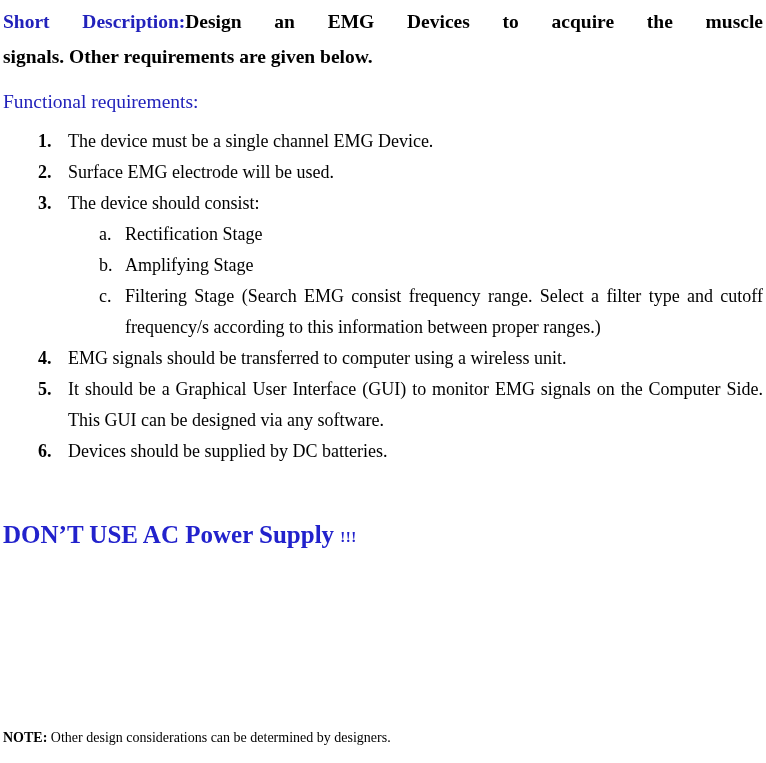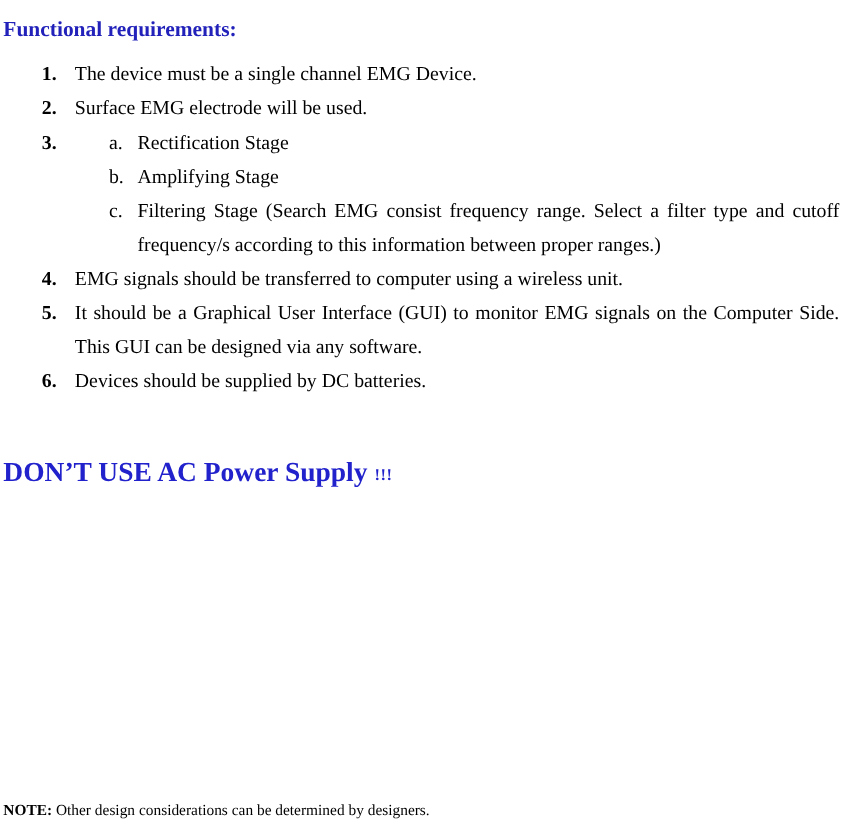--- a/index.html
+++ b/index.html
@@ -44,21 +44,21 @@
     text-align-last: justify;
   }
   .short-desc .line2 {
     display: block;
     text-align: left;
   }
 
   
   .section-heading {
     font-size: 19.5px;
-    font-weight: bold;
+    font-weight: normal;
     color: #2222bb;
     margin: 14px 0 0 0;
     line-height: 28px;
   }
 
   
   ol.req-list {
     list-style: none;
     margin: 10px 0 0 0;
     padding: 0;
@@ -141,37 +141,42 @@
   }
   .note .note-label {
     font-weight: bold;
   }
 </style>
 </head>
 <body>
 
 <div class="page">
 
+  <p class="short-desc">
+    <span class="line1"><span class="lead">Short Description:</span><span>Design an EMG Devices to acquire the muscle</span></span>
+    <span class="line2">signals. Other requirements are given below.</span>
+  </p>
 
   <h2 class="section-heading">Functional requirements:</h2>
 
   <ol class="req-list">
 
     <li>
       <span class="marker">1.</span>
       <span class="body">The device must be a single channel EMG Device.</span>
     </li>
 
     <li>
       <span class="marker">2.</span>
       <span class="body">Surface EMG electrode will be used.</span>
     </li>
 
     <li>
       <span class="marker">3.</span>
+      <span class="body">The device should consist:</span>
 
       <ol class="sub-list">
         <li>
           <span class="marker">a.</span>
           <span class="body">Rectification Stage</span>
         </li>
         <li>
           <span class="marker">b.</span>
           <span class="body">Amplifying Stage</span>
         </li>

